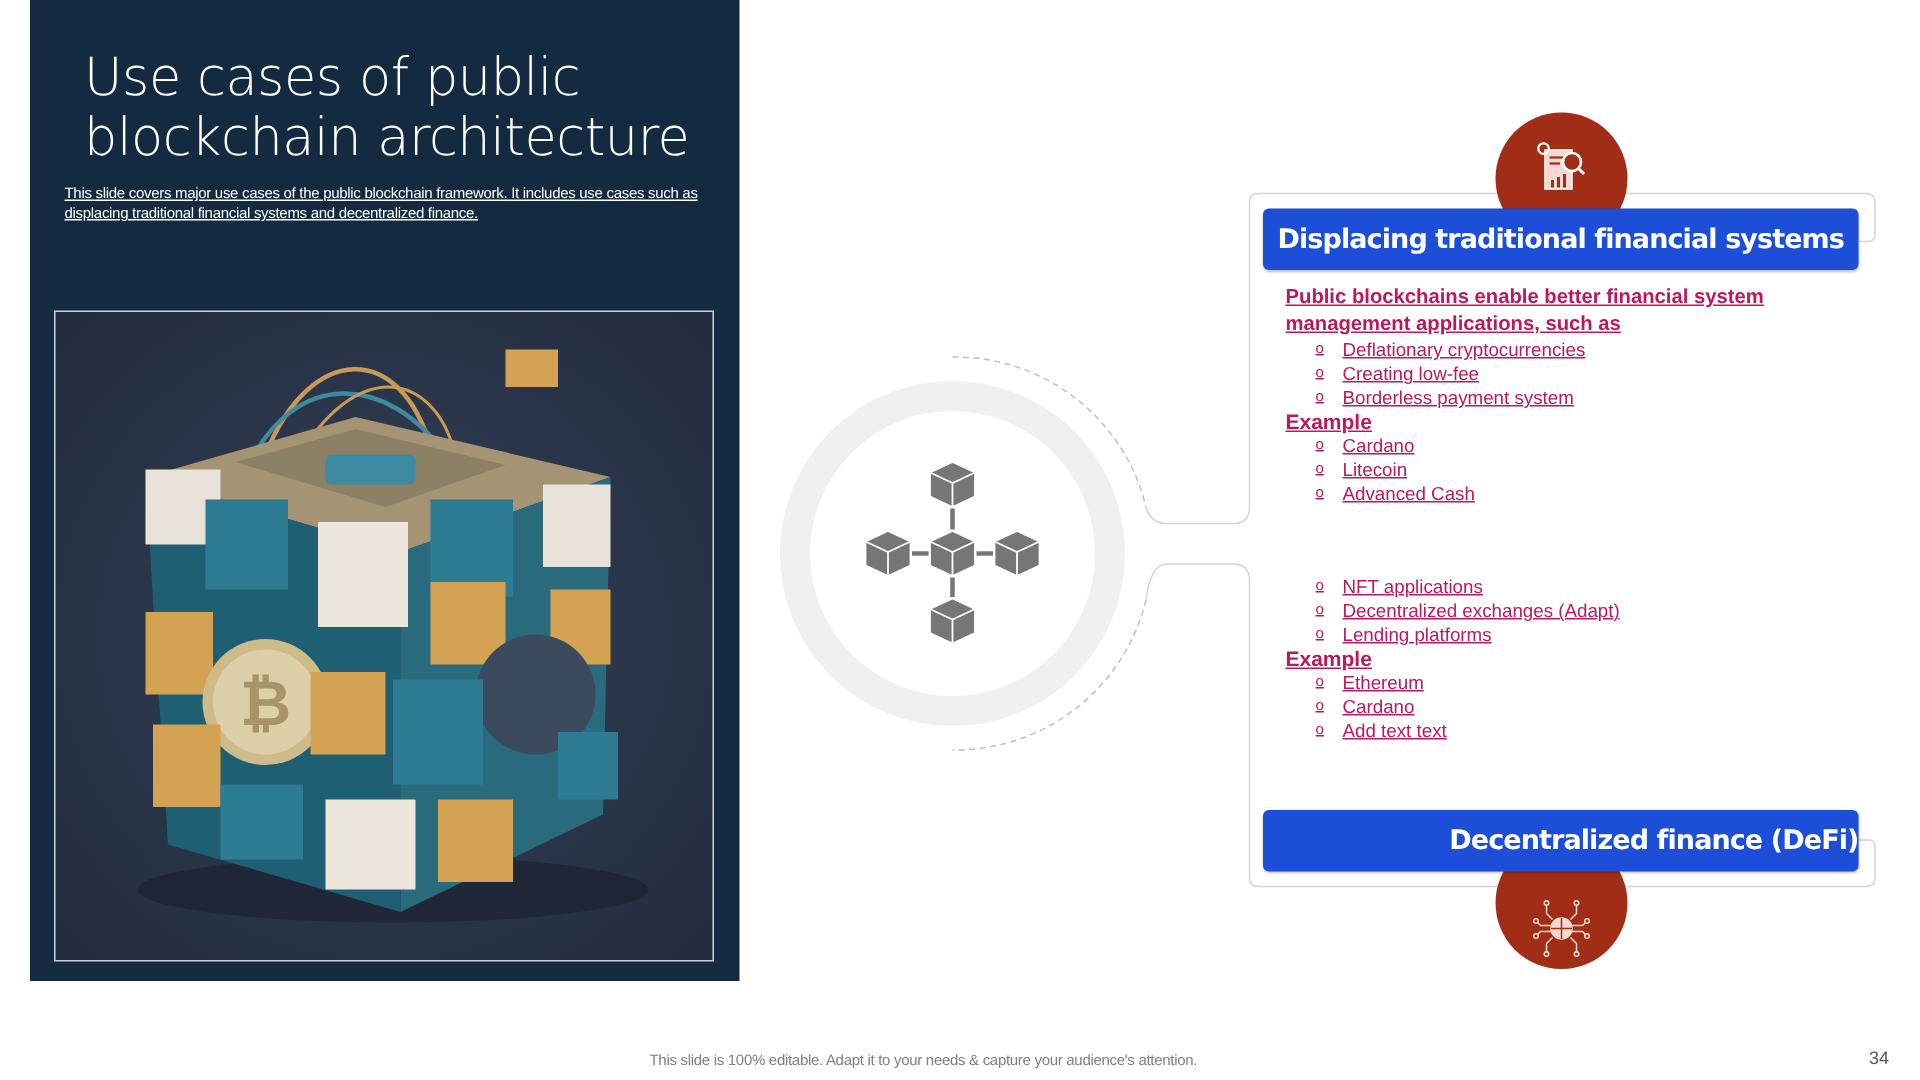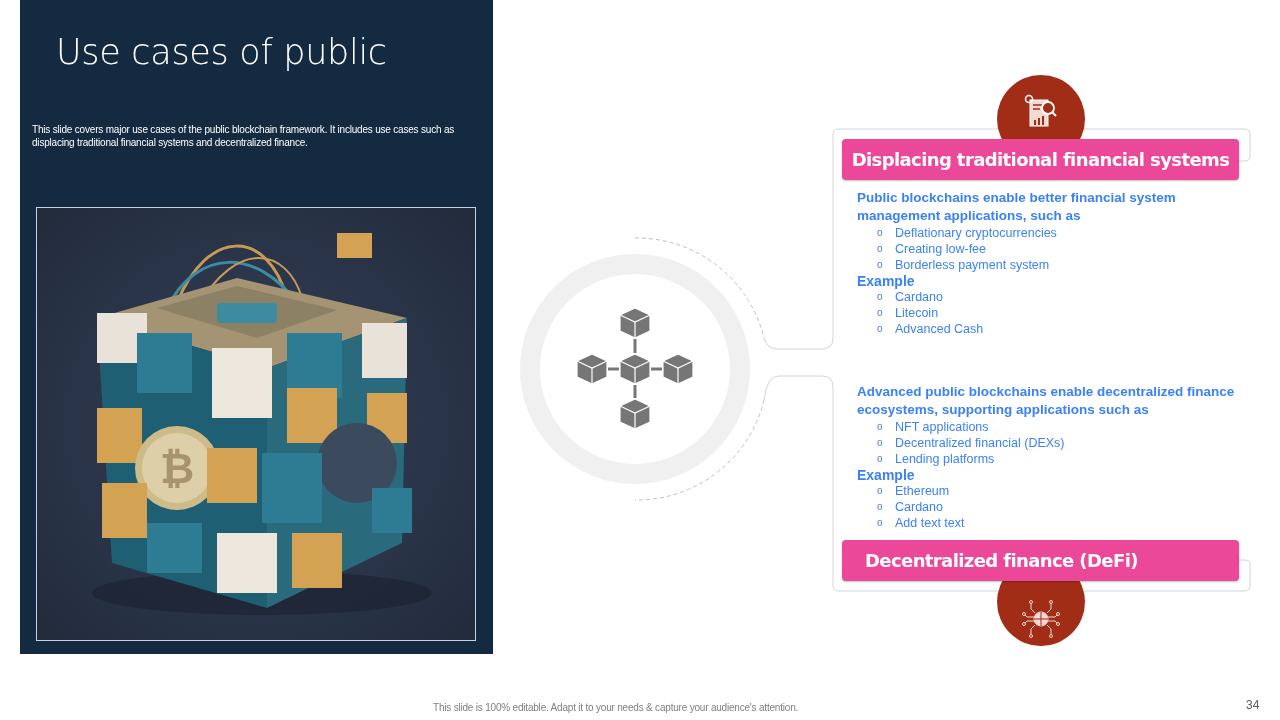--- a/index.html
+++ b/index.html
@@ -1,37 +1,38 @@
 <!DOCTYPE html>
 <html><head>
 <meta charset="utf-8">
 <style>
   html, body { margin:0; padding:0; }
   body { width:1280px; height:720px; background:#ffffff; position:relative; overflow:hidden; font-family:"Liberation Sans", sans-serif; }
   .left-panel { position:absolute; left:20px; top:0; width:473px; height:654px; background:#142a40; }
   .title { position:absolute; left:12px; top:32px; width:460px; color:#ffffff; font-family:"DejaVu Sans", sans-serif; font-weight:200; font-size:35px; line-height:40px; letter-spacing:-0.3px;margin-left:24px; }
-  .subtitle { position:absolute; left:12px; top:123px; width:450px; color:#ffffff; font-size:10px; line-height:13px; letter-spacing:-0.2px; }
+  .subtitle { position:absolute; left:23px; top:123px; width:450px; color:#ffffff; font-size:10px; line-height:13px; letter-spacing:-0.2px;text-decoration:underline; }
   .image-frame { position:absolute; left:16px; top:207px; width:438px; height:432px; border:1px solid #c9d2dc; background:radial-gradient(ellipse at 50% 50%, #36435a 0%, #2a3549 55%, #222b3c 100%); overflow:hidden; }
-  .header-bar { position:absolute; background:#ec4899; border-radius:4px; color:#fff; font-family:"DejaVu Sans", sans-serif; font-weight:bold; font-size:18px; letter-spacing:-0.6px; display:flex; align-items:center; box-shadow:0 1px 2px rgba(0,0,0,0.25); }
+  .header-bar { position:absolute; background:#1d4ed8; border-radius:4px; color:#fff; font-family:"DejaVu Sans", sans-serif; font-weight:bold; font-size:18px; letter-spacing:-0.6px; display:flex; align-items:center; box-shadow:0 1px 2px rgba(0,0,0,0.25); }
   .circle-icon { position:absolute; width:88px; height:88px; border-radius:50%; background:#a22d16; display:flex; align-items:center; justify-content:center; }
-  .content { position:absolute; color:#3b82f6; font-size:13.5px; }
+  .content { position:absolute; color:#be185d; font-size:13.5px;text-decoration:underline; }
   .content .lead { font-weight:bold; line-height:18px; }
   .content ul { list-style:none; margin:0; padding:0 0 0 20px; }
   .content li { font-size:12.5px; line-height:16px; display:flex; }
   .content li .bullet { width:18px; flex:none; font-size:10px; }
   .content .ex { font-weight:bold; line-height:16px; font-size:14px; }
   .footer { position:absolute; left:433px; top:702px; font-size:10px; color:#7f7f7f; letter-spacing:-0.2px; }
   .page-num { position:absolute; left:1246px; top:698px; font-size:12px; color:#595959; }
 </style>
 </head>
 <body>
 
 <div class="left-panel">
   <div class="title">
     <div>Use cases of public</div>
+    <div>blockchain architecture</div>
   </div>
   <div class="subtitle">This slide covers major use cases of the public blockchain framework. It includes use cases such as displacing traditional financial systems and decentralized finance.</div>
 
   <div class="image-frame" title="3D cube of blockchain blocks with Bitcoin coin">
     <svg width="438" height="432" viewBox="0 0 438 432">
       <ellipse cx="225" cy="385" rx="170" ry="22" fill="#1b2232" opacity="0.7"></ellipse>
 
       <path d="M140 95 C170 20, 230 20, 250 90" stroke="#c99a56" stroke-width="3" fill="none"></path>
       <path d="M130 100 C160 40, 220 40, 260 95" stroke="#3e8aa0" stroke-width="3" fill="none"></path>
       <path d="M160 100 C200 30, 250 40, 265 90" stroke="#c99a56" stroke-width="2" fill="none"></path>
@@ -160,29 +161,28 @@
         <span>Litecoin</span>
       </li>
     <li>
         <span class="bullet">o</span>
         <span>Advanced Cash</span>
       </li>
   </ul>
 </div>
 
 <div class="content" style="left:857px;top:383px;width:390px;">
-  <div class="lead">Advanced public blockchains enable decentralized finance ecosystems, supporting applications such as</div>
   <ul>
     <li>
         <span class="bullet">o</span>
         <span>NFT applications</span>
       </li>
     <li>
         <span class="bullet">o</span>
-        <span>Decentralized financial (DEXs)</span>
+        <span>Decentralized exchanges (Adapt)</span>
       </li>
     <li>
         <span class="bullet">o</span>
         <span>Lending platforms</span>
       </li>
   </ul>
   <div class="ex">Example</div>
   <ul>
     <li>
         <span class="bullet">o</span>
@@ -218,18 +218,18 @@
       <polyline points="13,22 6,22 4,24"></polyline>
         <circle cx="3" cy="25" r="1.5"></circle>
       <polyline points="27,18 34,18 36,16"></polyline>
         <circle cx="37" cy="15" r="1.5"></circle>
       <polyline points="27,22 34,22 36,24"></polyline>
         <circle cx="37" cy="25" r="1.5"></circle>
     </g>
   </svg>
 </div>
 
-<div class="header-bar" style="left:842px;top:540px;width:397px;height:41px;padding-left:23px;box-sizing:border-box;">
+<div class="header-bar" style="left:842px;top:540px;width:397px;height:41px;padding-left:23px;box-sizing:border-box;justify-content:flex-end;">
   <span>Decentralized finance (DeFi)</span>
 </div>
 
 <div class="footer">This slide is 100% editable.  Adapt it to your needs &amp; capture your audience's attention.</div>
 <div class="page-num">34</div>
 
 </body></html>

